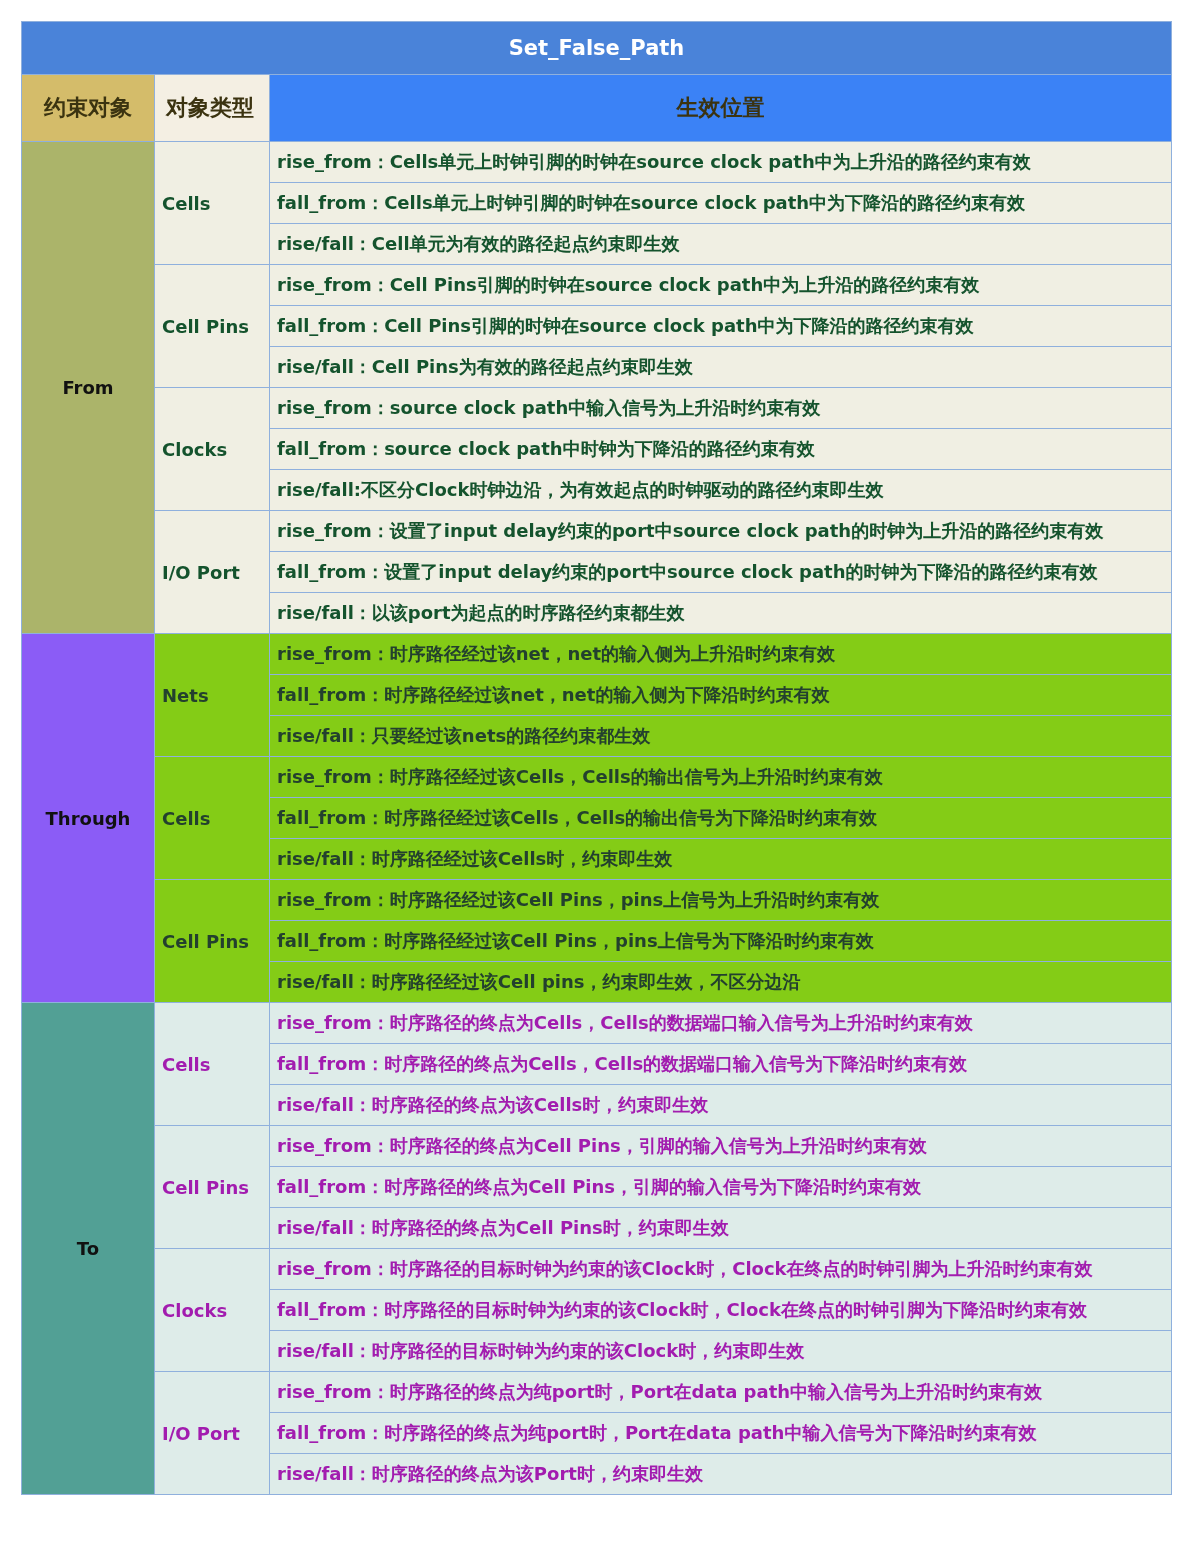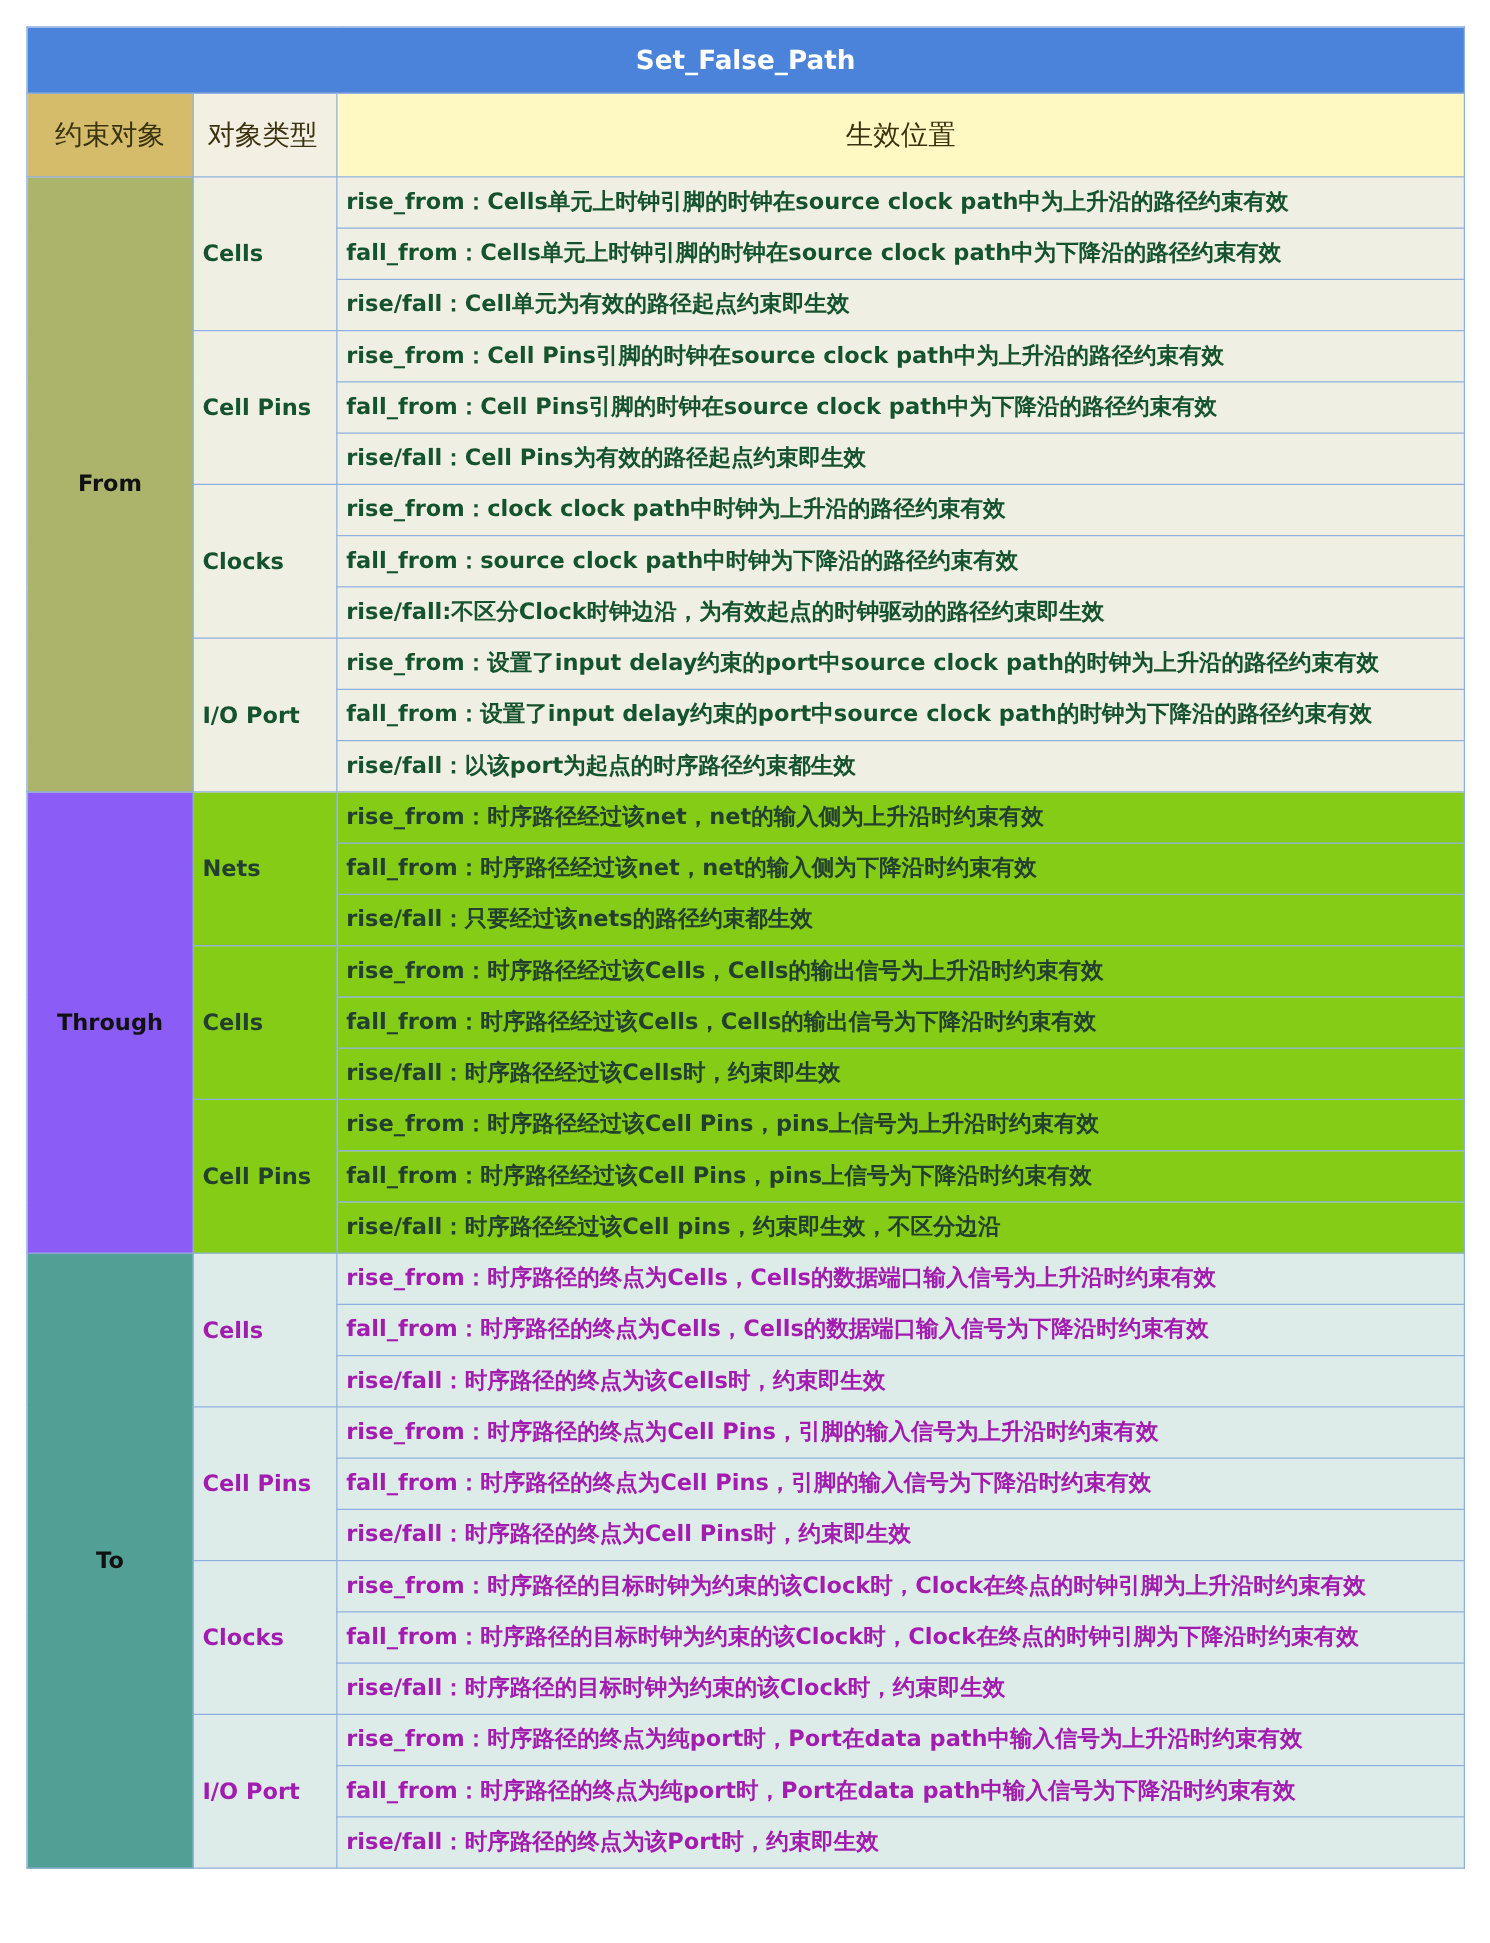--- a/index.html
+++ b/index.html
@@ -1,23 +1,23 @@
 <!DOCTYPE html>
 <html><head>
 <meta charset="utf-8">
 <style>
   html, body { margin: 0; padding: 0; background: #ffffff; }
   body { width: 1192px; height: 1554px; position: relative; font-family: "DejaVu Sans", "Liberation Sans", sans-serif; }
   .tbl { position: absolute; left: 21px; top: 21px; width: 1150px; border-collapse: collapse; table-layout: fixed; }
   .tbl td, .tbl th { border: 1px solid #8fb0dd; padding: 12px; box-sizing: border-box; }
   .title-cell { background: #4a83d9; color: #ffffff; font-weight: bold; font-size: 21px; text-align: center; height: 53px; }
-  .hdr { height: 67px; font-weight: normal; font-size: 22px; color: #3b3310; }
+  .hdr { height: 67px; font-weight: bold; font-size: 22px; color: #3b3310; }
   .hdr.c1 { background: #d4bc6a; text-align: center; }
   .hdr.c2 { background: #f4efe3; text-align: center; padding-left: 8px; }
-  .hdr.c3 { background: #fef9c3; text-align: center; }
+  .hdr.c3 { background: #3b82f6; text-align: center; }
   .grp { font-weight: bold; font-size: 18px; color: #111; text-align: center; vertical-align: middle; }
   .grp.from { background: #abb46a; }
   .grp.through { background: #8b5cf6; }
   .grp.to { background: #52a095; }
   .type { font-weight: bold; font-size: 18px; padding-left: 7px !important; vertical-align: middle; }
   .desc { font-weight: bold; font-size: 18px; padding: 8px 8px 8px 7px !important; height: 41px; line-height: 24px; }
   .sec-from .type, .sec-from .desc { background: #f0efe3; color: #14532d; }
   .sec-through .type, .sec-through .desc { background: #84cc16; color: #23402e; }
   .sec-to .type, .sec-to .desc { background: #deece9; color: #a21caf; }
 </style>
@@ -55,21 +55,21 @@
         <td class="desc">rise_from：Cell Pins引脚的时钟在source clock path中为上升沿的路径约束有效</td>
       </tr>
       <tr class="sec-from">
         <td class="desc">fall_from：Cell Pins引脚的时钟在source clock path中为下降沿的路径约束有效</td>
       </tr>
       <tr class="sec-from">
         <td class="desc">rise/fall：Cell Pins为有效的路径起点约束即生效</td>
       </tr>
       <tr class="sec-from">
         <td class="type" rowspan="3">Clocks</td>
-        <td class="desc">rise_from：clock clock path中时钟为上升沿的路径约束有效</td>
+        <td class="desc">rise_from：source clock path中输入信号为上升沿时约束有效</td>
       </tr>
       <tr class="sec-from">
         <td class="desc">fall_from：source clock path中时钟为下降沿的路径约束有效</td>
       </tr>
       <tr class="sec-from">
         <td class="desc">rise/fall:不区分Clock时钟边沿，为有效起点的时钟驱动的路径约束即生效</td>
       </tr>
       <tr class="sec-from">
         <td class="type" rowspan="3">I/O Port</td>
         <td class="desc">rise_from：设置了input delay约束的port中source clock path的时钟为上升沿的路径约束有效</td>

